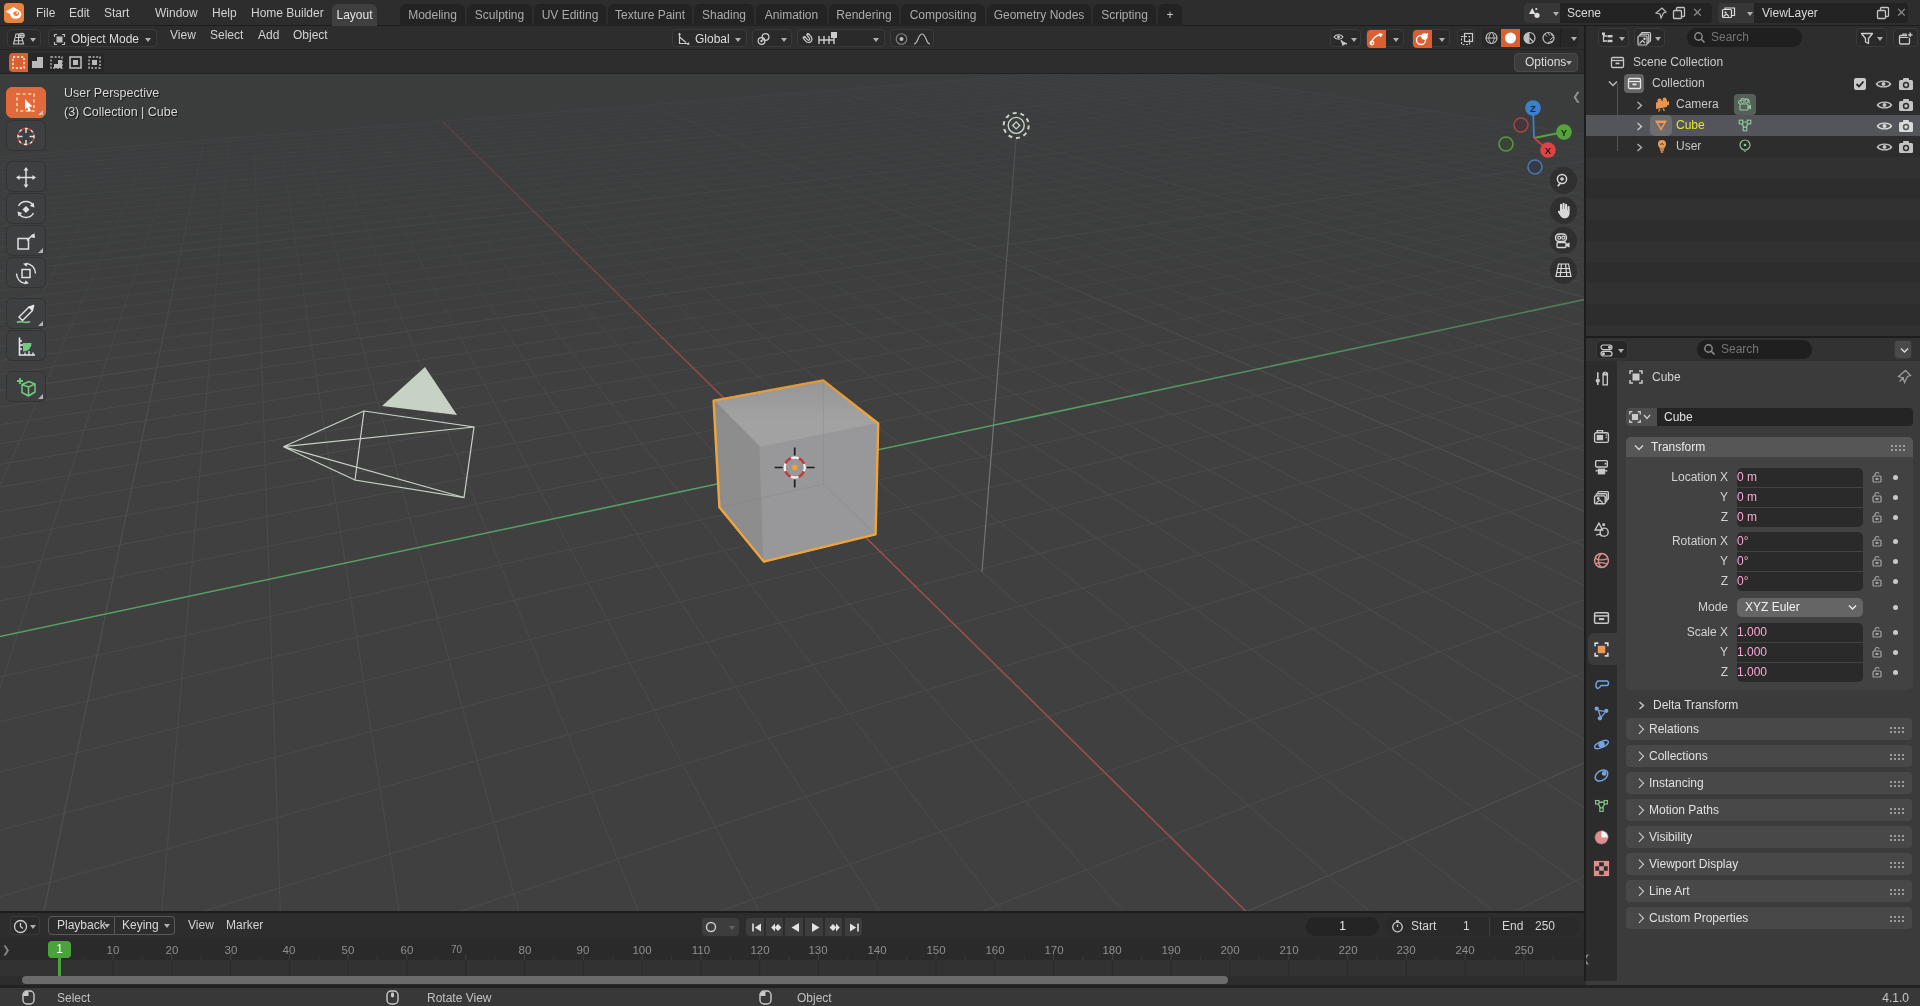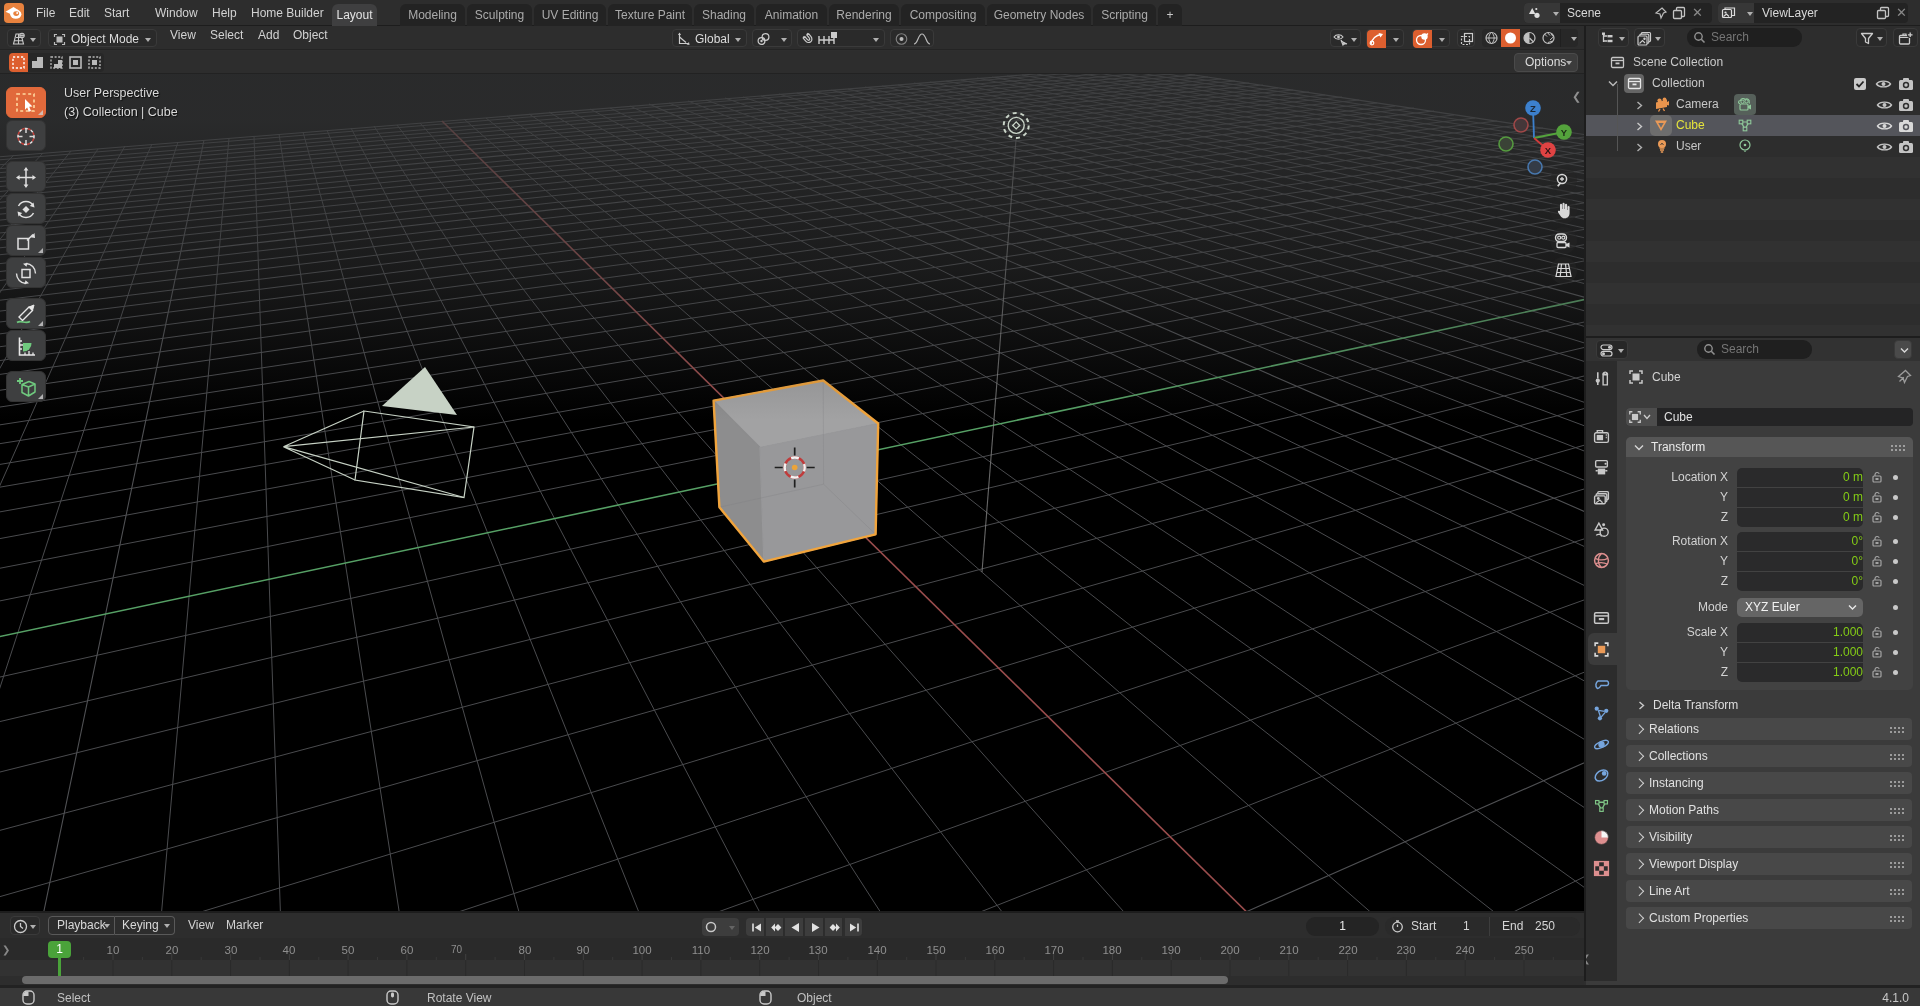--- a/index.html
+++ b/index.html
@@ -3,39 +3,39 @@
 *{margin:0;padding:0;box-sizing:border-box}
 html,body{width:1920px;height:1006px;overflow:hidden}
 body{background:#2e2e2e;font-family:"Liberation Sans",sans-serif;font-size:12px;color:#c8c8c8;position:relative}
 .abs{position:absolute}
 #topbar{position:absolute;left:0;top:0;width:1920px;height:26px;background:#2d2d2d;border-bottom:1px solid #1d1d1d}
 .menu{position:absolute;top:0;height:26px;line-height:26px;color:#d2d2d2}
 .tab{position:absolute;top:4px;height:22px;line-height:22px;border-radius:6px 6px 0 0;background:#232323;color:#ababab;text-align:center}
 .tab.act{background:#3f3f40;color:#e3e3e3}
 #vphdr{position:absolute;left:0;top:26px;width:1584px;height:24px;background:#2d2d2d;border-bottom:1px solid #242424}
 #toolrow{position:absolute;left:0;top:51px;width:1584px;height:23px;background:#2d2d2d;border-bottom:1px solid #222}
-#view3d{position:absolute;left:0;top:74px;width:1584px;height:839px;background:#000000;overflow:hidden}
+#view3d{position:absolute;left:0;top:74px;width:1584px;height:839px;background:#404040;overflow:hidden}
 #outliner{position:absolute;left:1586px;top:26px;width:334px;height:310px;background:#2d2d2d;overflow:hidden}
 #props{position:absolute;left:1586px;top:338px;width:334px;height:647px;background:#3b3b3b;overflow:hidden}
 #timeline{position:absolute;left:0;top:913px;width:1584px;height:72px;background:#2d2d2d}
 #status{position:absolute;left:0;top:988px;width:1920px;height:18px;background:#383838;color:#c0c0c0}
 #statusgap{position:absolute;left:0;top:985px;width:1920px;height:3px;background:#222}
 .vline{position:absolute;left:1584px;top:26px;width:2px;height:955px;background:#1d1d1d}
 .hbtn{position:absolute;background:#2a2a2a;border:1px solid #3a3a3a;border-radius:4px;color:#d0d0d0}
 .ddarrow{display:inline-block;width:0;height:0;border-left:3.5px solid transparent;border-right:3.5px solid transparent;border-top:4px solid #b0b0b0;vertical-align:middle;margin-left:5px}
 .toolbtn{position:absolute;left:6px;width:40px;height:31px;background:#3e3f40;border-radius:6px;border:1px solid #333}
 .toolbtn.act{background:#e1693b;border-color:#e1693b}
 .corner:after{content:"";position:absolute;right:2px;bottom:2px;border-left:5px solid transparent;border-bottom:5px solid #cfcfcf;width:0;height:0;opacity:.8}
 .navbtn{position:absolute;width:27px;height:27px;border-radius:50%;background:rgba(36,36,36,.55)}
 .row{position:absolute;left:0;width:334px;height:21px}
 .prow{position:absolute;left:40px;width:286px;height:22px;background:#484848;border-radius:4px;color:#e0e0e0;line-height:22px}
 .prow .car{position:absolute;left:10px;top:6.5px;width:5px;height:9px}
 .prow .car:after{content:"";position:absolute;left:0;top:0;width:5.5px;height:5.5px;border-right:1.6px solid #cfcfcf;border-bottom:1.6px solid #cfcfcf;transform:rotate(-45deg) translate(-1px,0.5px)}
 .grip{position:absolute;right:7px;top:8px;width:16px;height:7px;background-image:radial-gradient(circle,#b0b0b0 1px,transparent 1.2px);background-size:4px 4px;opacity:.8}
-.fld{position:absolute;background:#2a2a2b;color:#84cc16;text-align:right;line-height:19px}
+.fld{position:absolute;background:#2a2a2b;color:#f9a8d4;text-align:left;line-height:19px}
 .lbl{position:absolute;color:#d2d2d2;text-align:right;line-height:19px}
 .lock{position:absolute;width:12px;height:12px;opacity:.85}
 .adot{position:absolute;width:5px;height:5px;border-radius:50%;background:#c9c9c9}
 svg{display:block}
 .tabi{position:absolute;left:7px;width:17px;height:17px}
 .tabi.act{}
 </style></head>
 <body>
 <div id="topbar">
   <svg class="abs" style="left:4px;top:3px" width="20" height="20" viewBox="0 0 20 20">

